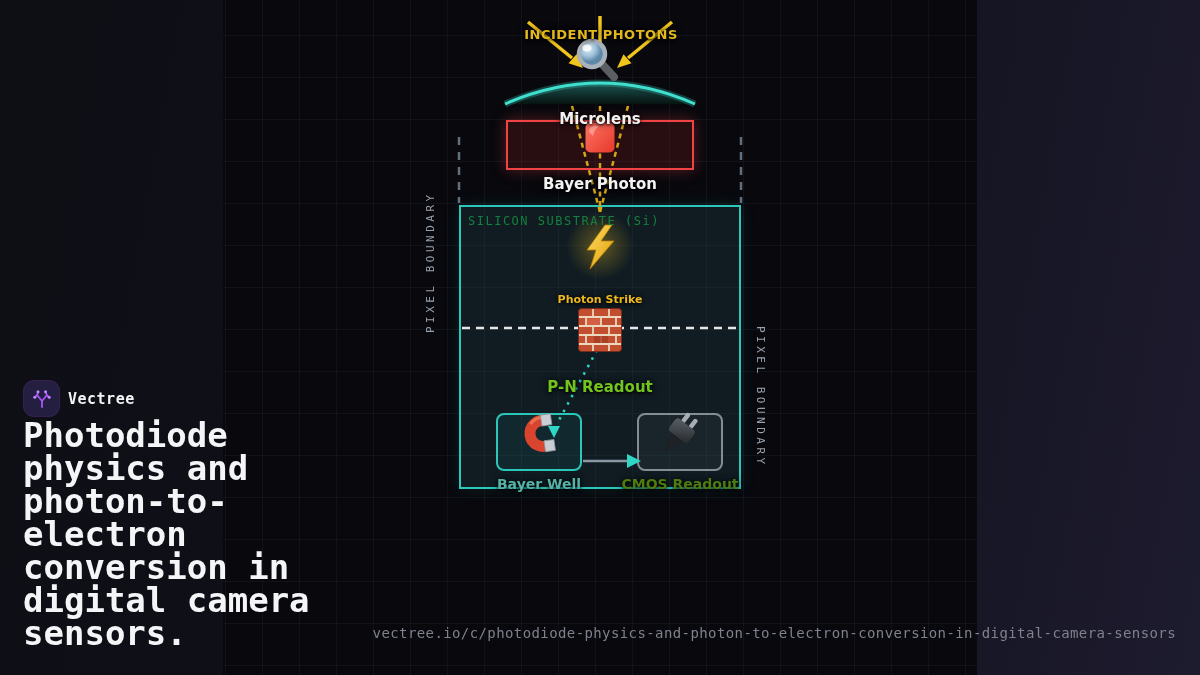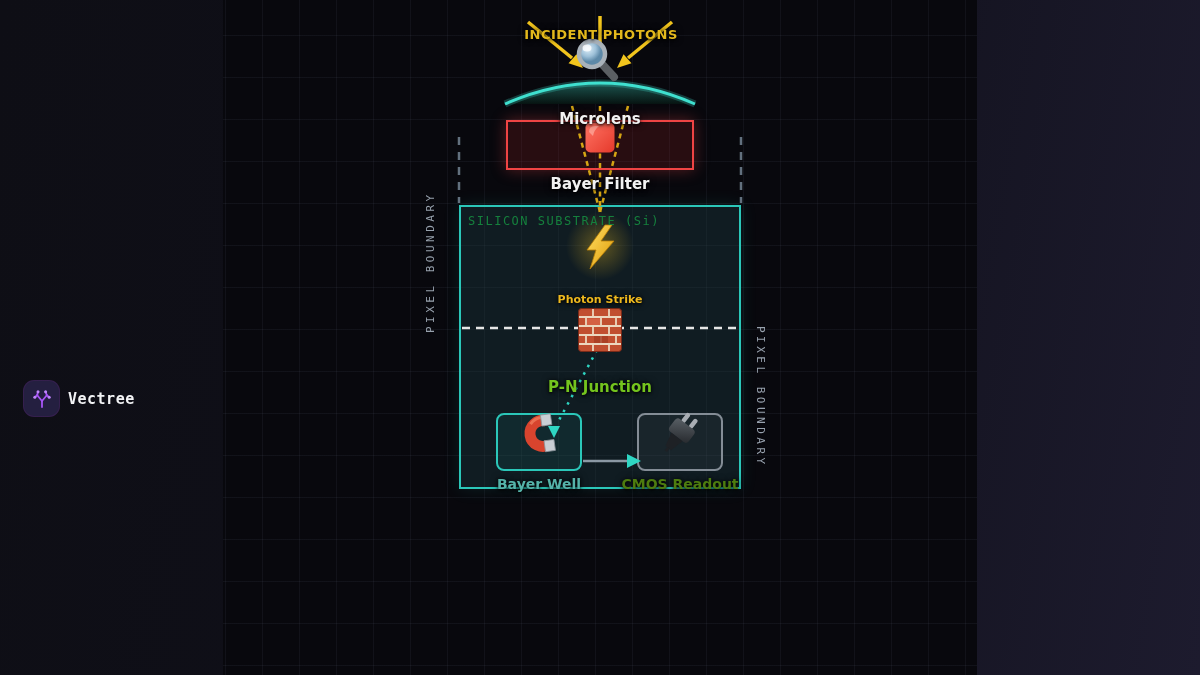--- a/index.html
+++ b/index.html
@@ -230,24 +230,24 @@
       <rect x="16" y="2" width="4.5" height="11" rx="2" fill="#a8adb3"></rect>
       <rect x="25.5" y="2" width="4.5" height="11" rx="2" fill="#a8adb3"></rect>
       <rect x="11" y="12" width="24" height="16" rx="4" fill="url(#plugbody)"></rect>
       <path d="M16 28 L30 28 L26.5 42 L19.5 42 Z" fill="#1e2125"></path>
       <line x1="23" y1="42" x2="23" y2="46" stroke="#1e2125" stroke-width="3"></line>
     </g>
   </svg>
 
   <div class="lbl sans c incident-lbl">INCIDENT PHOTONS</div>
   <div class="lbl sans c microlens-lbl">Microlens</div>
-  <div class="lbl sans c bayer-lbl">Bayer Filter</div>
+  <div class="lbl sans c bayer-lbl">Bayer Photon</div>
   <div class="lbl substrate-lbl">SILICON SUBSTRATE (Si)</div>
   <div class="lbl sans c strike-lbl">Photon Strike</div>
-  <div class="lbl sans c pn-lbl">P-N Junction</div>
+  <div class="lbl sans c pn-lbl">P-N Readout</div>
   <div class="lbl sans c well-lbl">Bayer Well</div>
   <div class="lbl sans c cmos-lbl">CMOS Readout</div>
   <div class="lbl boundary-lbl boundary-left">PIXEL BOUNDARY</div>
   <div class="lbl boundary-lbl boundary-right">PIXEL BOUNDARY</div>
 
   <div class="logo-badge">
     <svg width="22" height="22" viewBox="0 0 22 22">
       <g stroke="#a855f7" stroke-width="1.8" stroke-linecap="round" fill="none">
         <path d="M11 19 L11 13"></path>
         <path d="M11 13 L6.2 7.2"></path>
@@ -260,15 +260,23 @@
       <g fill="#c084fc">
         <circle cx="3.8" cy="9.2" r="1.5"></circle>
           <circle cx="7" cy="3.8" r="1.5"></circle>
         <circle cx="14.6" cy="3.8" r="1.5"></circle>
           <circle cx="18.2" cy="9.2" r="1.5"></circle>
       </g>
     </svg>
   </div>
   <div class="brand-name">Vectree</div>
 
-
+  <h1 class="headline">Photodiode
+physics and
+photon-to-
+electron
+conversion in
+digital camera
+sensors.</h1>
+
+  <div class="footer-url">vectree.io/c/photodiode-physics-and-photon-to-electron-conversion-in-digital-camera-sensors</div>
 
 </div>
 
 </body></html>

